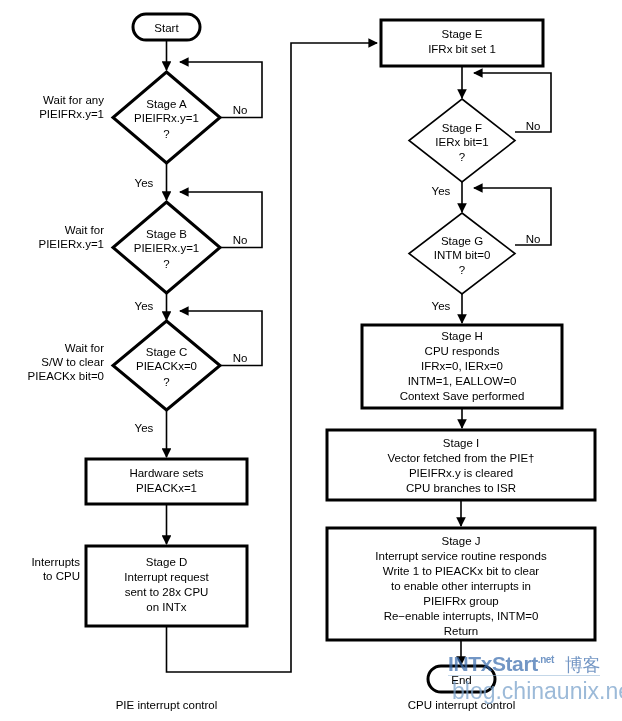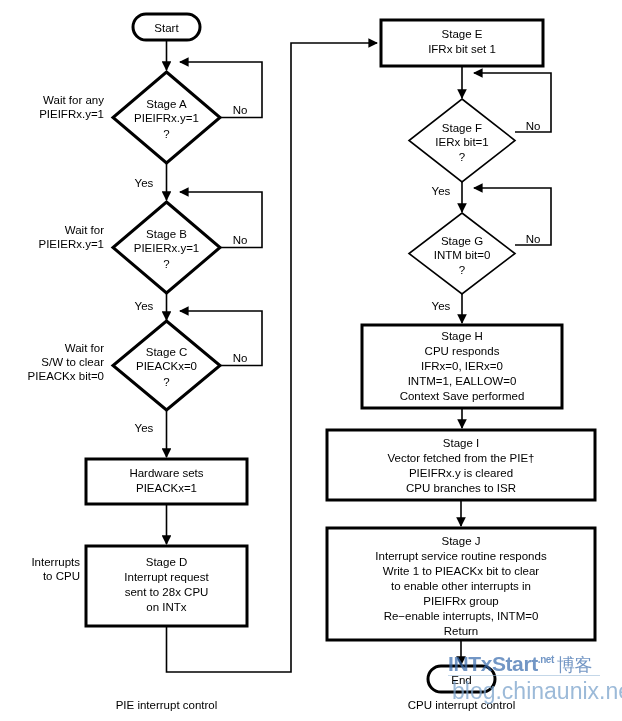--- a/index.html
+++ b/index.html
@@ -82,21 +82,21 @@
   }
   .wm-main .wm-net {
     font-size: 10px;
     vertical-align: super;
     color: #3d6fb0;
   }
   .wm-main .wm-cn {
     color: #3f6fae;
     font-weight: normal;
     font-size: 18px;
-    margin-left: 3px;
+    margin-left: 11px;
   }
   .wm-sub {
     left: 452px;
     top: 678px;
     font-size: 23px;
     color: #7ba3cc;
     opacity: 0.75;
     white-space: nowrap;
   }
   .wm-rule {

